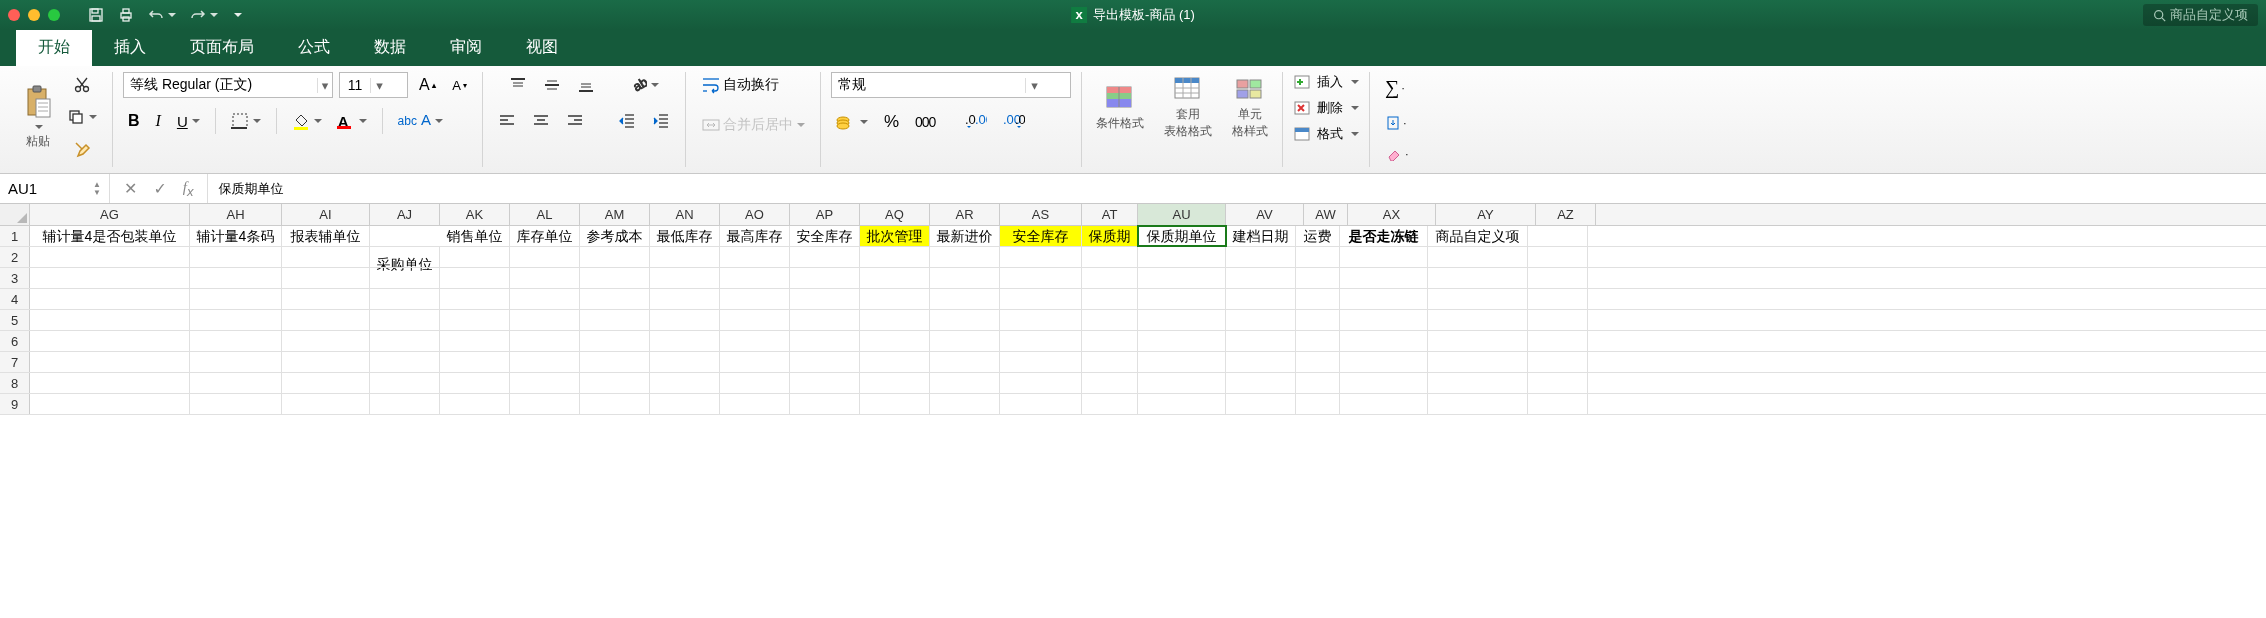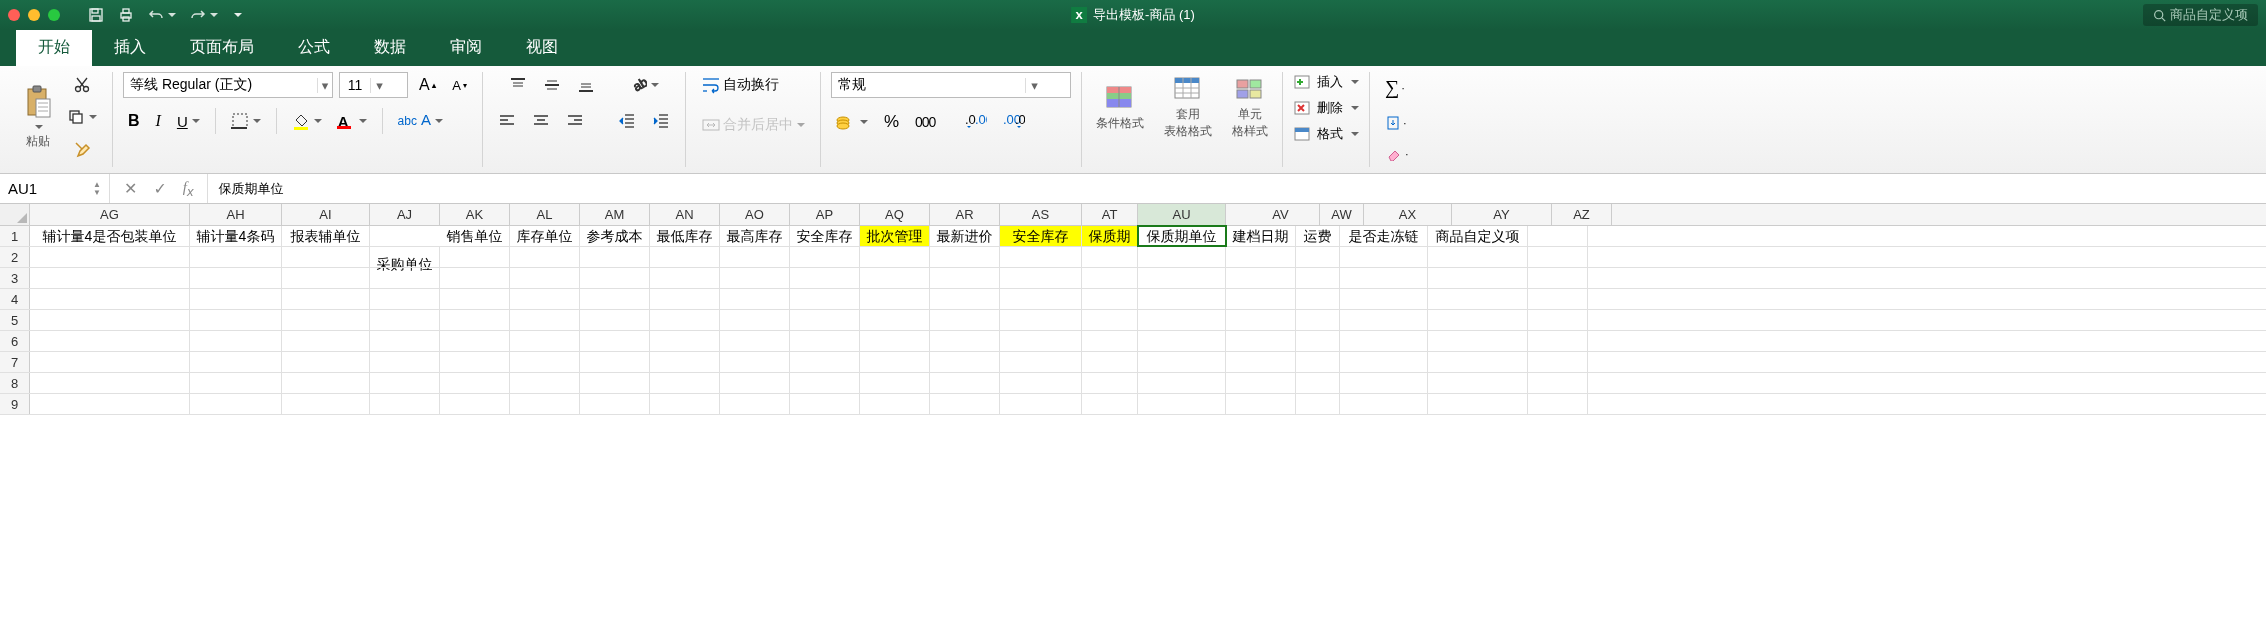--- a/index.html
+++ b/index.html
@@ -451,21 +451,21 @@
       <div class="ch" style="width: 70px;">AL</div>
       <div class="ch" style="width: 70px;">AM</div>
       <div class="ch" style="width: 70px;">AN</div>
       <div class="ch" style="width: 70px;">AO</div>
       <div class="ch" style="width: 70px;">AP</div>
       <div class="ch" style="width: 70px;">AQ</div>
       <div class="ch" style="width: 70px; text-align: center;">AR</div>
       <div class="ch" style="width: 82px;">AS</div>
       <div class="ch" style="width: 56px;">AT</div>
       <div class="ch sel" style="width: 88px;">AU</div>
-      <div class="ch" style="width: 78px; margin-left: 16px;">AV</div>
+      <div class="ch" style="width: 78px;">AV</div>
       <div class="ch" style="width: 44px;">AW</div>
       <div class="ch" style="width: 88px;">AX</div>
       <div class="ch" style="width: 100px;">AY</div>
       <div class="ch" style="width: 60px;">AZ</div>
     </div>
   <div class="rows">
       <div class="row">
         <div class="rh">1</div>
         <div class="cell" style="width: 160px;">辅计量4是否包装单位</div>
         <div class="cell" style="width: 92px;">辅计量4条码</div>
@@ -477,21 +477,21 @@
         <div class="cell" style="width: 70px;">最低库存</div>
         <div class="cell" style="width: 70px;">最高库存</div>
         <div class="cell" style="width: 70px;">安全库存</div>
         <div class="cell hl" style="width: 70px;">批次管理</div>
         <div class="cell" style="width: 70px;">最新进价</div>
         <div class="cell hl" style="width: 82px;">安全库存</div>
         <div class="cell hl" style="width: 56px;">保质期</div>
         <div class="cell selected" style="width: 88px;">保质期单位</div>
         <div class="cell" style="width: 70px;">建档日期</div>
         <div class="cell" style="width: 44px;">运费</div>
-        <div class="cell" style="width: 88px;">是否走冻链</div>
+        <div class="cell" style="width: 88px; font-weight: bold;">是否走冻链</div>
         <div class="cell" style="width: 100px;">商品自定义项</div>
         <div class="cell" style="width: 60px;"></div>
       </div>
       <div class="row">
         <div class="rh">2</div>
         <div class="cell" style="width: 160px;"></div>
         <div class="cell" style="width: 92px;"></div>
         <div class="cell" style="width: 88px;"></div>
         <div class="cell" style="width: 70px;"></div>
         <div class="cell" style="width: 70px;"></div>

